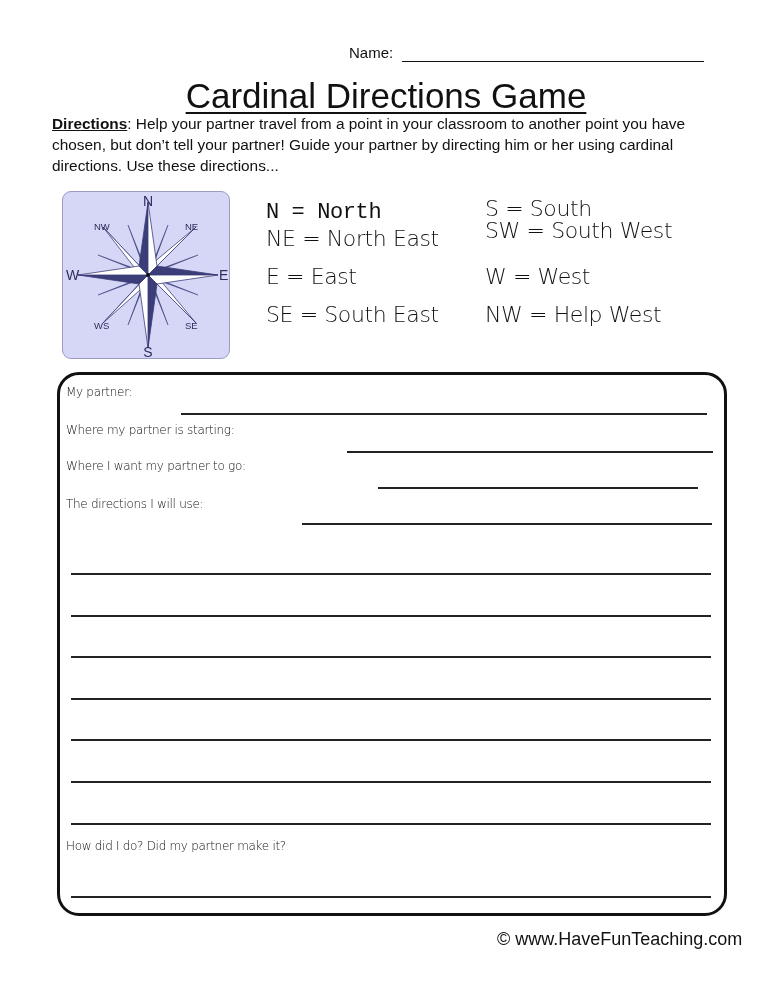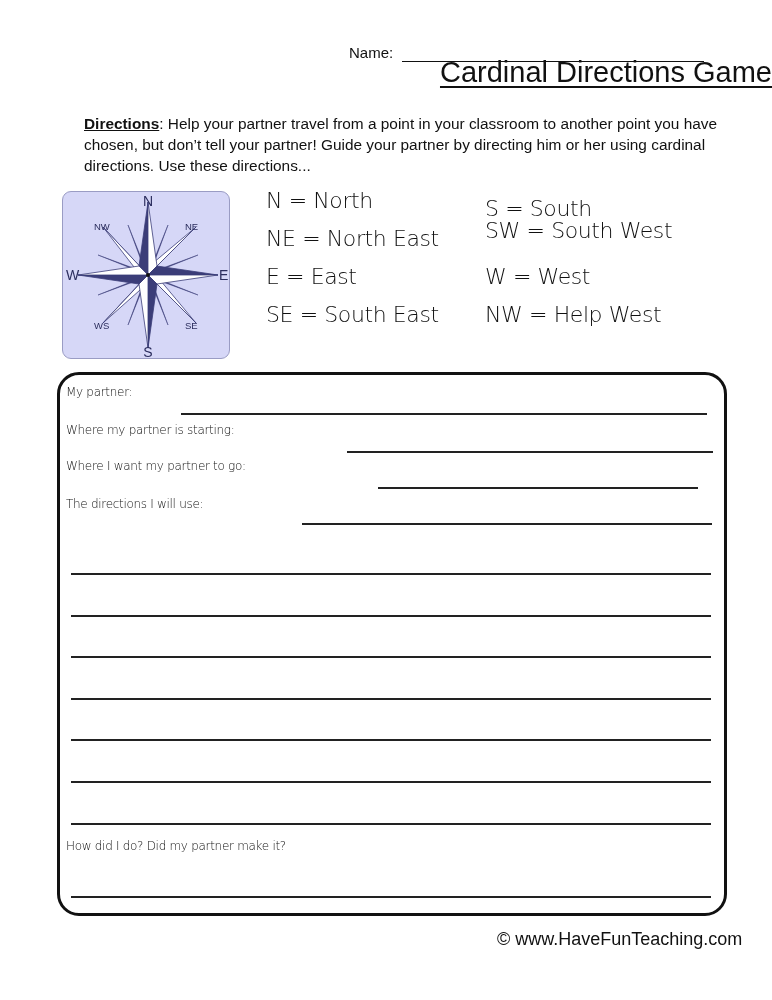--- a/index.html
+++ b/index.html
@@ -2,23 +2,23 @@
 <html><head>
 <meta charset="utf-8">
 <style>
   html, body { margin: 0; padding: 0; background: #ffffff; }
   body { width: 772px; height: 1000px; position: relative; overflow: hidden; color: #111; }
   .abs { position: absolute; }
   .sans { font-family: "Liberation Sans", sans-serif; }
   .hand { font-family: "DejaVu Sans", sans-serif; font-weight: 200; letter-spacing: -0.3px; }
   .name-label { left: 349px; top: 44px; font-size: 15px; }
   .name-line { left: 402px; top: 61px; width: 302px; border-top: 1.5px solid #111; }
-  .title { left: 0; width: 772px; top: 56px; text-align: right; font-size: 29px; }
+  .title { left: 0; width: 772px; top: 76px; text-align: center; font-size: 35px; }
   .title span { text-decoration: underline; text-decoration-thickness: 2px; text-underline-offset: 4px; }
-  .instructions { left: 84px; top: 113px; width: 650px; font-size: 15.4px; line-height: 21px; }
+  .instructions { left: 52px; top: 113px; width: 650px; font-size: 15.4px; line-height: 21px; }
   .instructions b { text-decoration: underline; }
   .compass { left: 62px; top: 191px; width: 168px; height: 168px; background: #d6d7f7; border: 1px solid #9a9cc4; border-radius: 9px; box-sizing: border-box; }
   .legend-item { font-size: 22px; font-family: "DejaVu Sans", sans-serif; font-weight: 200; letter-spacing: -0.4px; }
   .box { left: 57px; top: 372px; width: 670px; height: 544px; border: 3px solid #111; border-radius: 22px; box-sizing: border-box; }
   .label { font-size: 12px; }
   .line { border-top: 2px solid #222; height: 0; }
   .footer { left: 497px; top: 929px; font-size: 18px; }
 </style>
 </head>
 <body>
@@ -75,21 +75,21 @@
       <text x="3" y="88" font-size="14">W</text>
       <text x="156" y="88" font-size="14">E</text>
       <text x="31" y="38" font-size="9.5">NW</text>
       <text x="122" y="38" font-size="9.5">NE</text>
       <text x="31" y="137" font-size="9.5">WS</text>
       <text x="122" y="137" font-size="9.5">SE</text>
     </g>
   </svg>
 </div>
 
-<div class="abs legend-item" style="left:266px; top:188px;">N = North</div>
+<div class="abs legend-item" style="left:266px; top:200px;font-family:Liberation Mono, monospace;">N = North</div>
 <div class="abs legend-item" style="left:266px; top:226px;">NE = North East</div>
 <div class="abs legend-item" style="left:266px; top:264px;">E = East</div>
 <div class="abs legend-item" style="left:266px; top:302px;">SE = South East</div>
 <div class="abs legend-item" style="left:485px; top:196px;">S = South</div>
 <div class="abs legend-item" style="left:485px; top:218px;">SW = South West</div>
 <div class="abs legend-item" style="left:485px; top:264px;">W = West</div>
 <div class="abs legend-item" style="left:485px; top:302px;">NW = Help West</div>
 
 <div class="abs box"></div>
 

